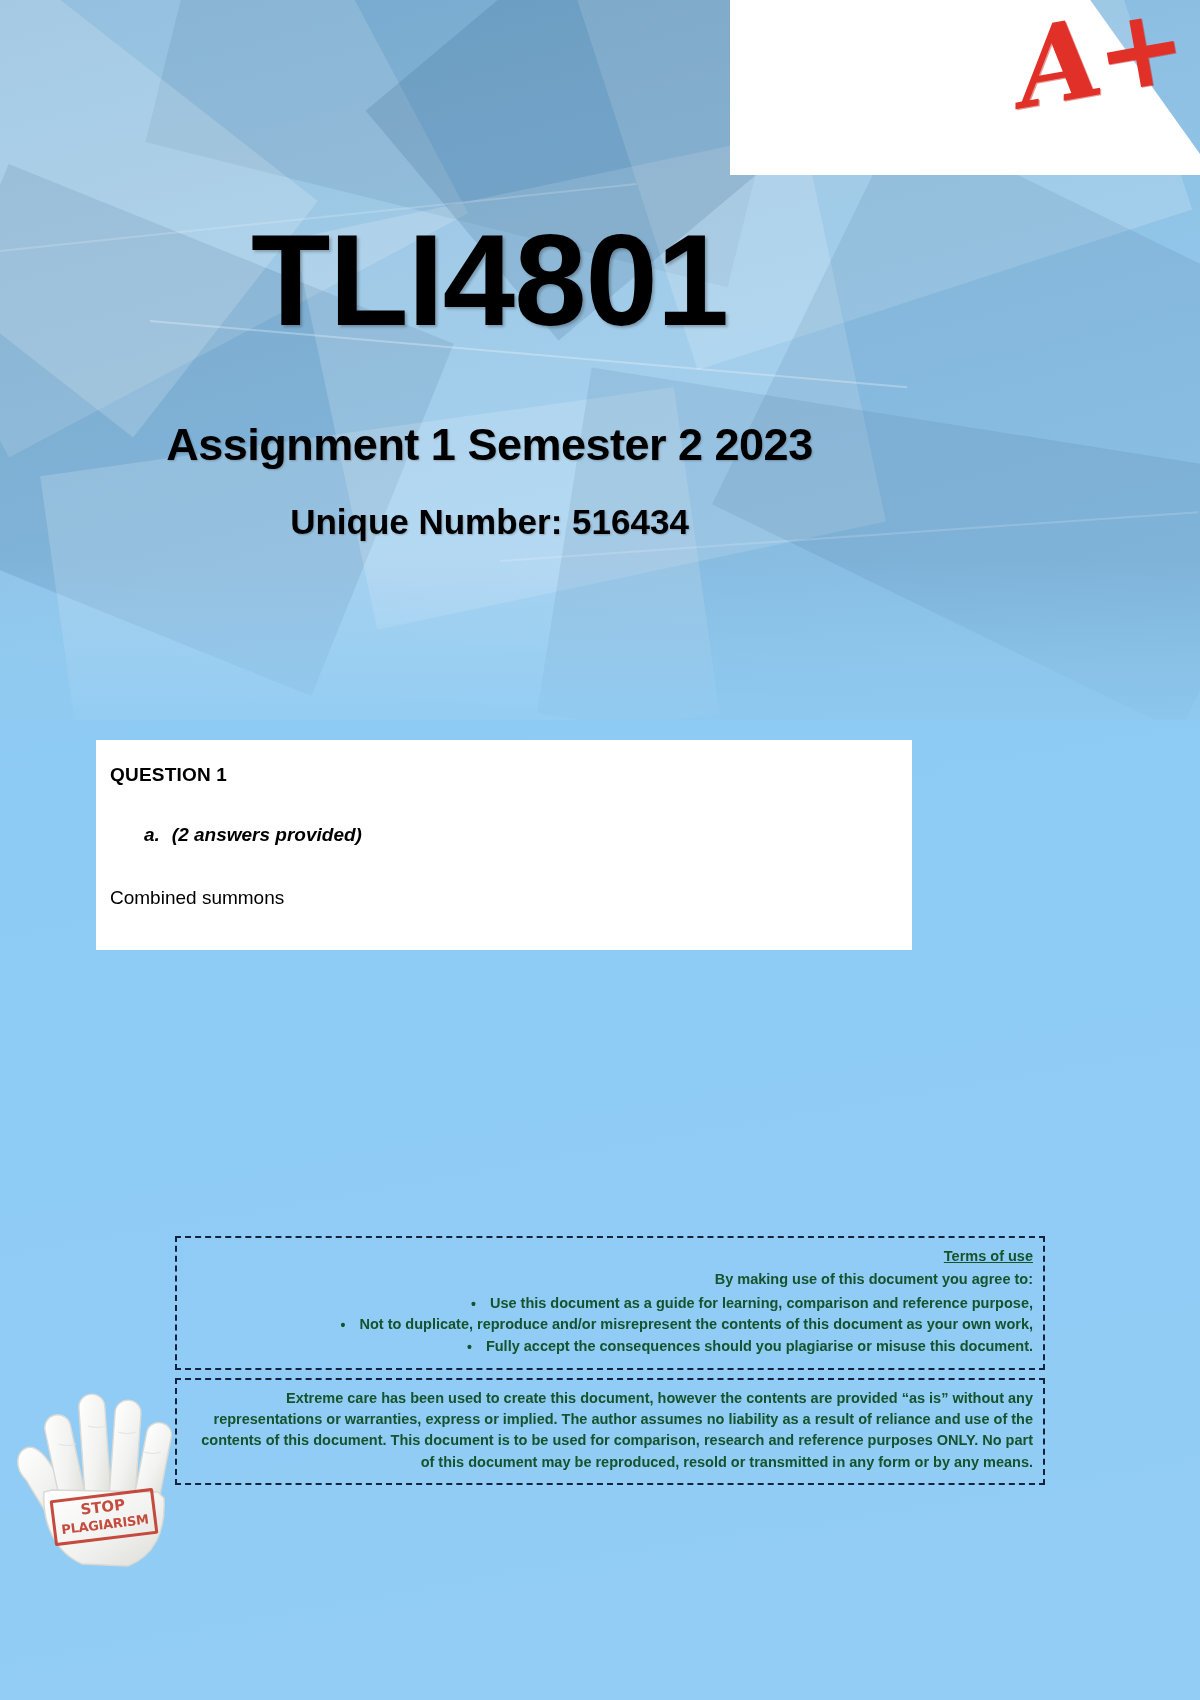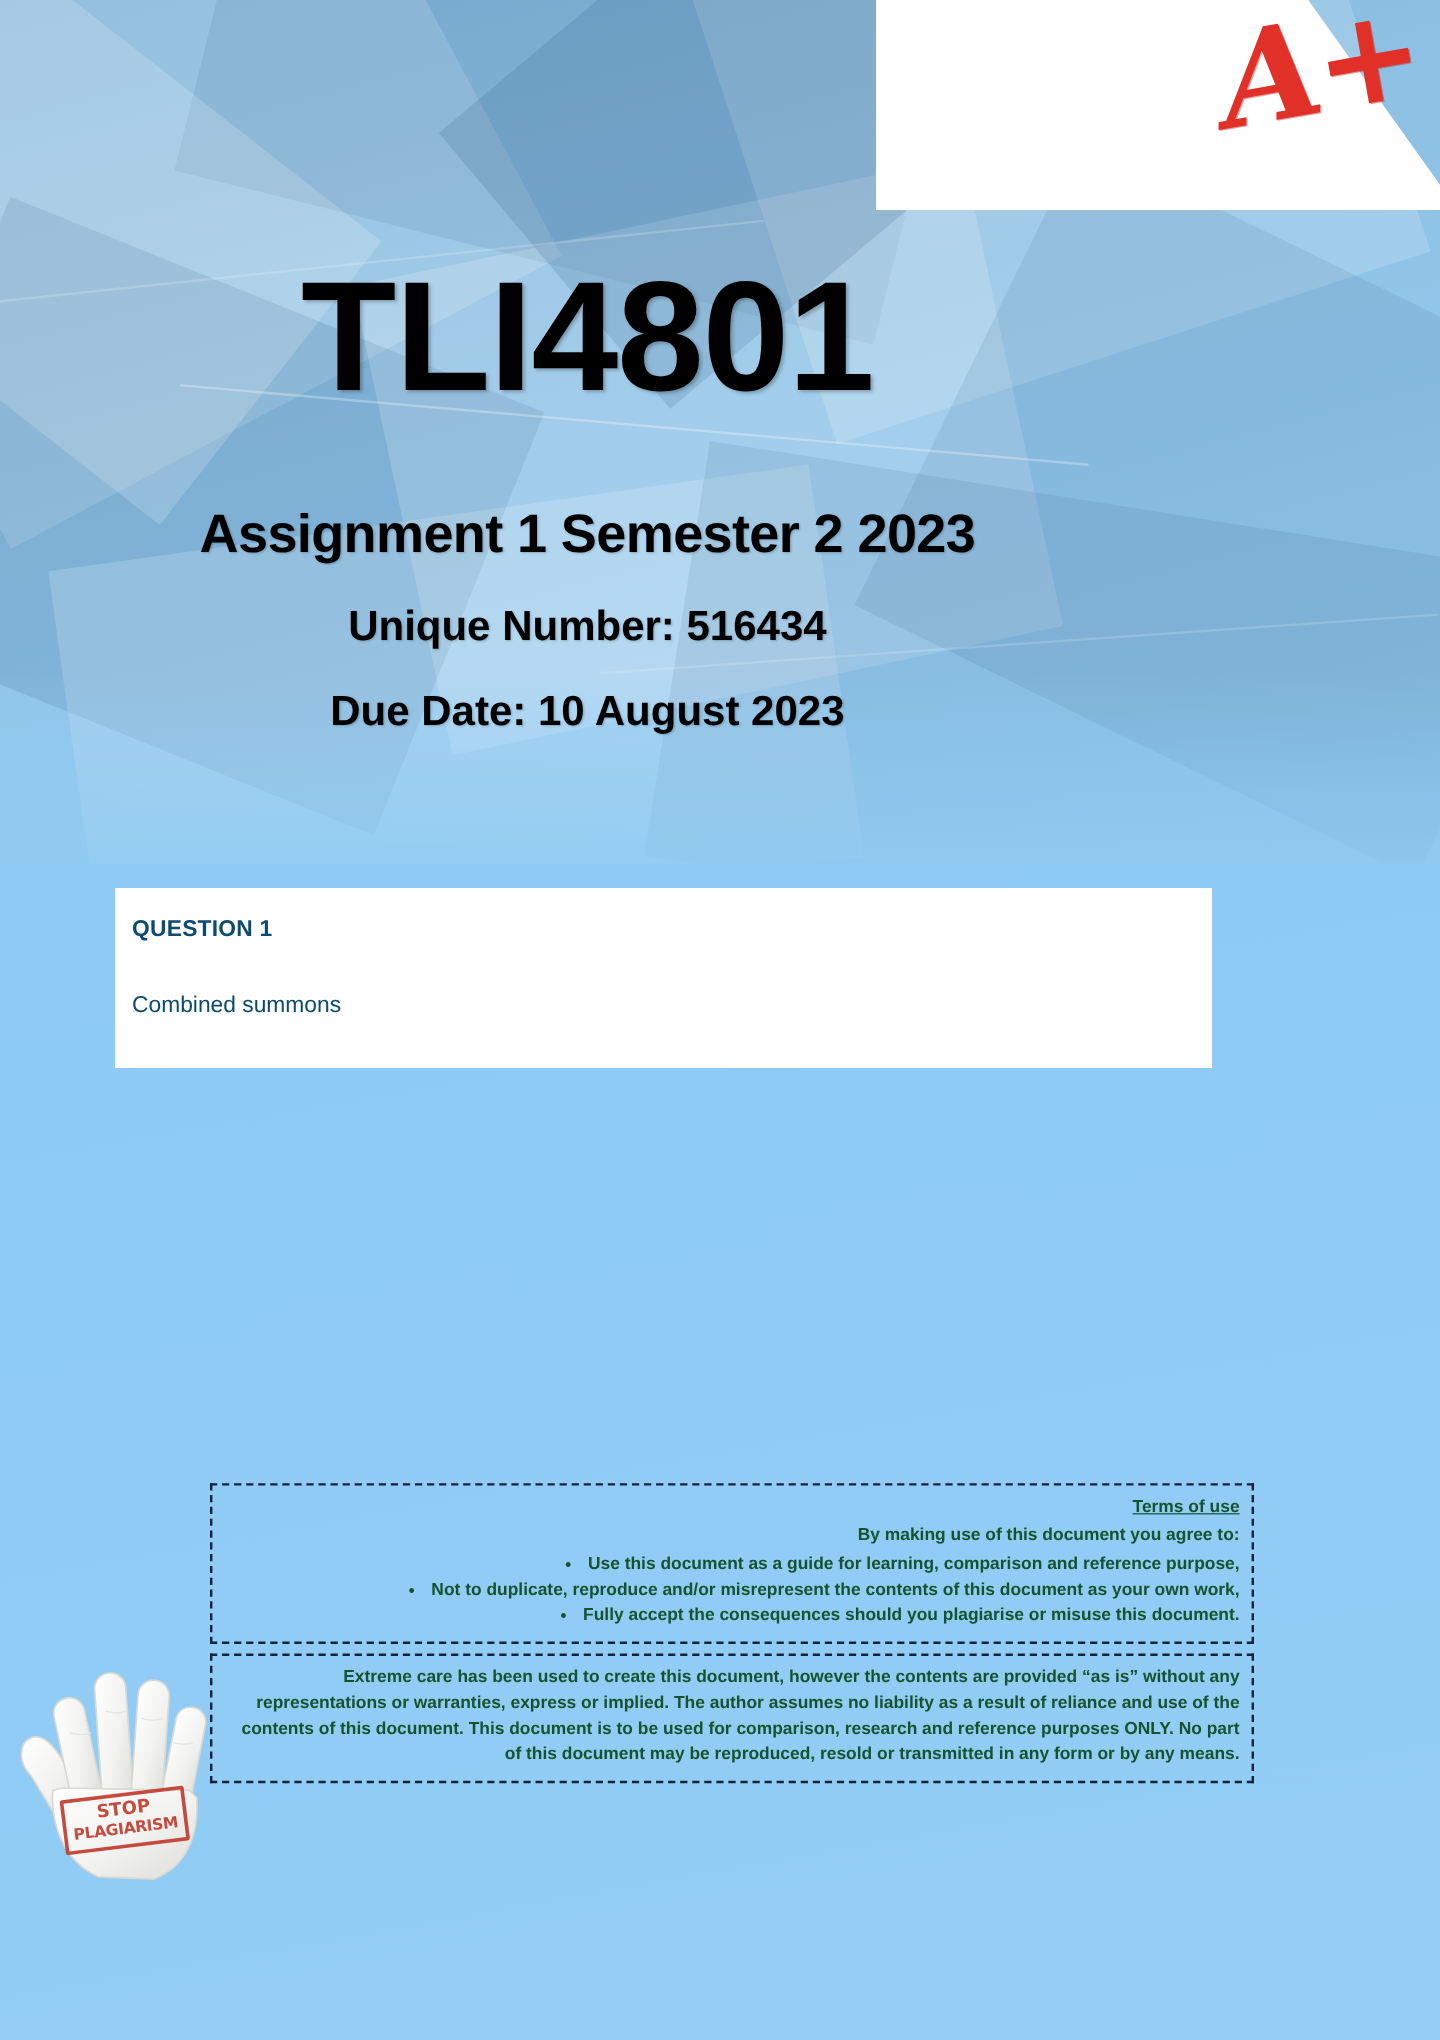--- a/index.html
+++ b/index.html
@@ -136,25 +136,25 @@
     font-size: 35px;
     font-weight: bold;
     text-shadow: 1px 1px 2px rgba(0,0,0,0.22);
   }
 
   
   .content-card {
     position: absolute;
     left: 96px;
     top: 740px;
-    width: 914px;
+    width: 816px;
     background: #ffffff;
     padding: 24px 14px 22px 14px;
     box-sizing: border-box;
-    color: #0c4a6e;
+    color: #000000;
   }
   .q-heading {
     font-size: 19px;
     font-weight: bold;
     margin: 0 0 38px 0;
     letter-spacing: 0.2px;
   }
   .q-item {
     margin: 0 0 38px 0;
     padding-left: 34px;
@@ -272,25 +272,27 @@
 
   <div class="corner">
     <div class="corner-white"></div>
   </div>
   <div class="aplus">A+</div>
 
   <div class="titles">
     <h1 class="course-code">TLI4801</h1>
     <p class="subtitle-1">Assignment 1 Semester 2 2023</p>
     <p class="subtitle-2">Unique Number: 516434</p>
-    <p class="subtitle-3">Due Date: 10 August 2023</p>
   </div>
 
   <div class="content-card">
     <p class="q-heading">QUESTION 1</p>
+    <p class="q-item">
+      <span class="marker">a.</span><span>(2 answers provided)</span>
+    </p>
     <p class="q-line">Combined summons</p>
   </div>
 
   <div class="legal">
     <div class="legal-box">
       <p class="legal-title">Terms of use</p>
       <p class="legal-intro">By making use of this document you agree to:</p>
       <ul class="legal-list">
         <li>
           <span class="bullet">•</span><span>Use this document as a guide for learning, comparison and reference purpose,</span>

